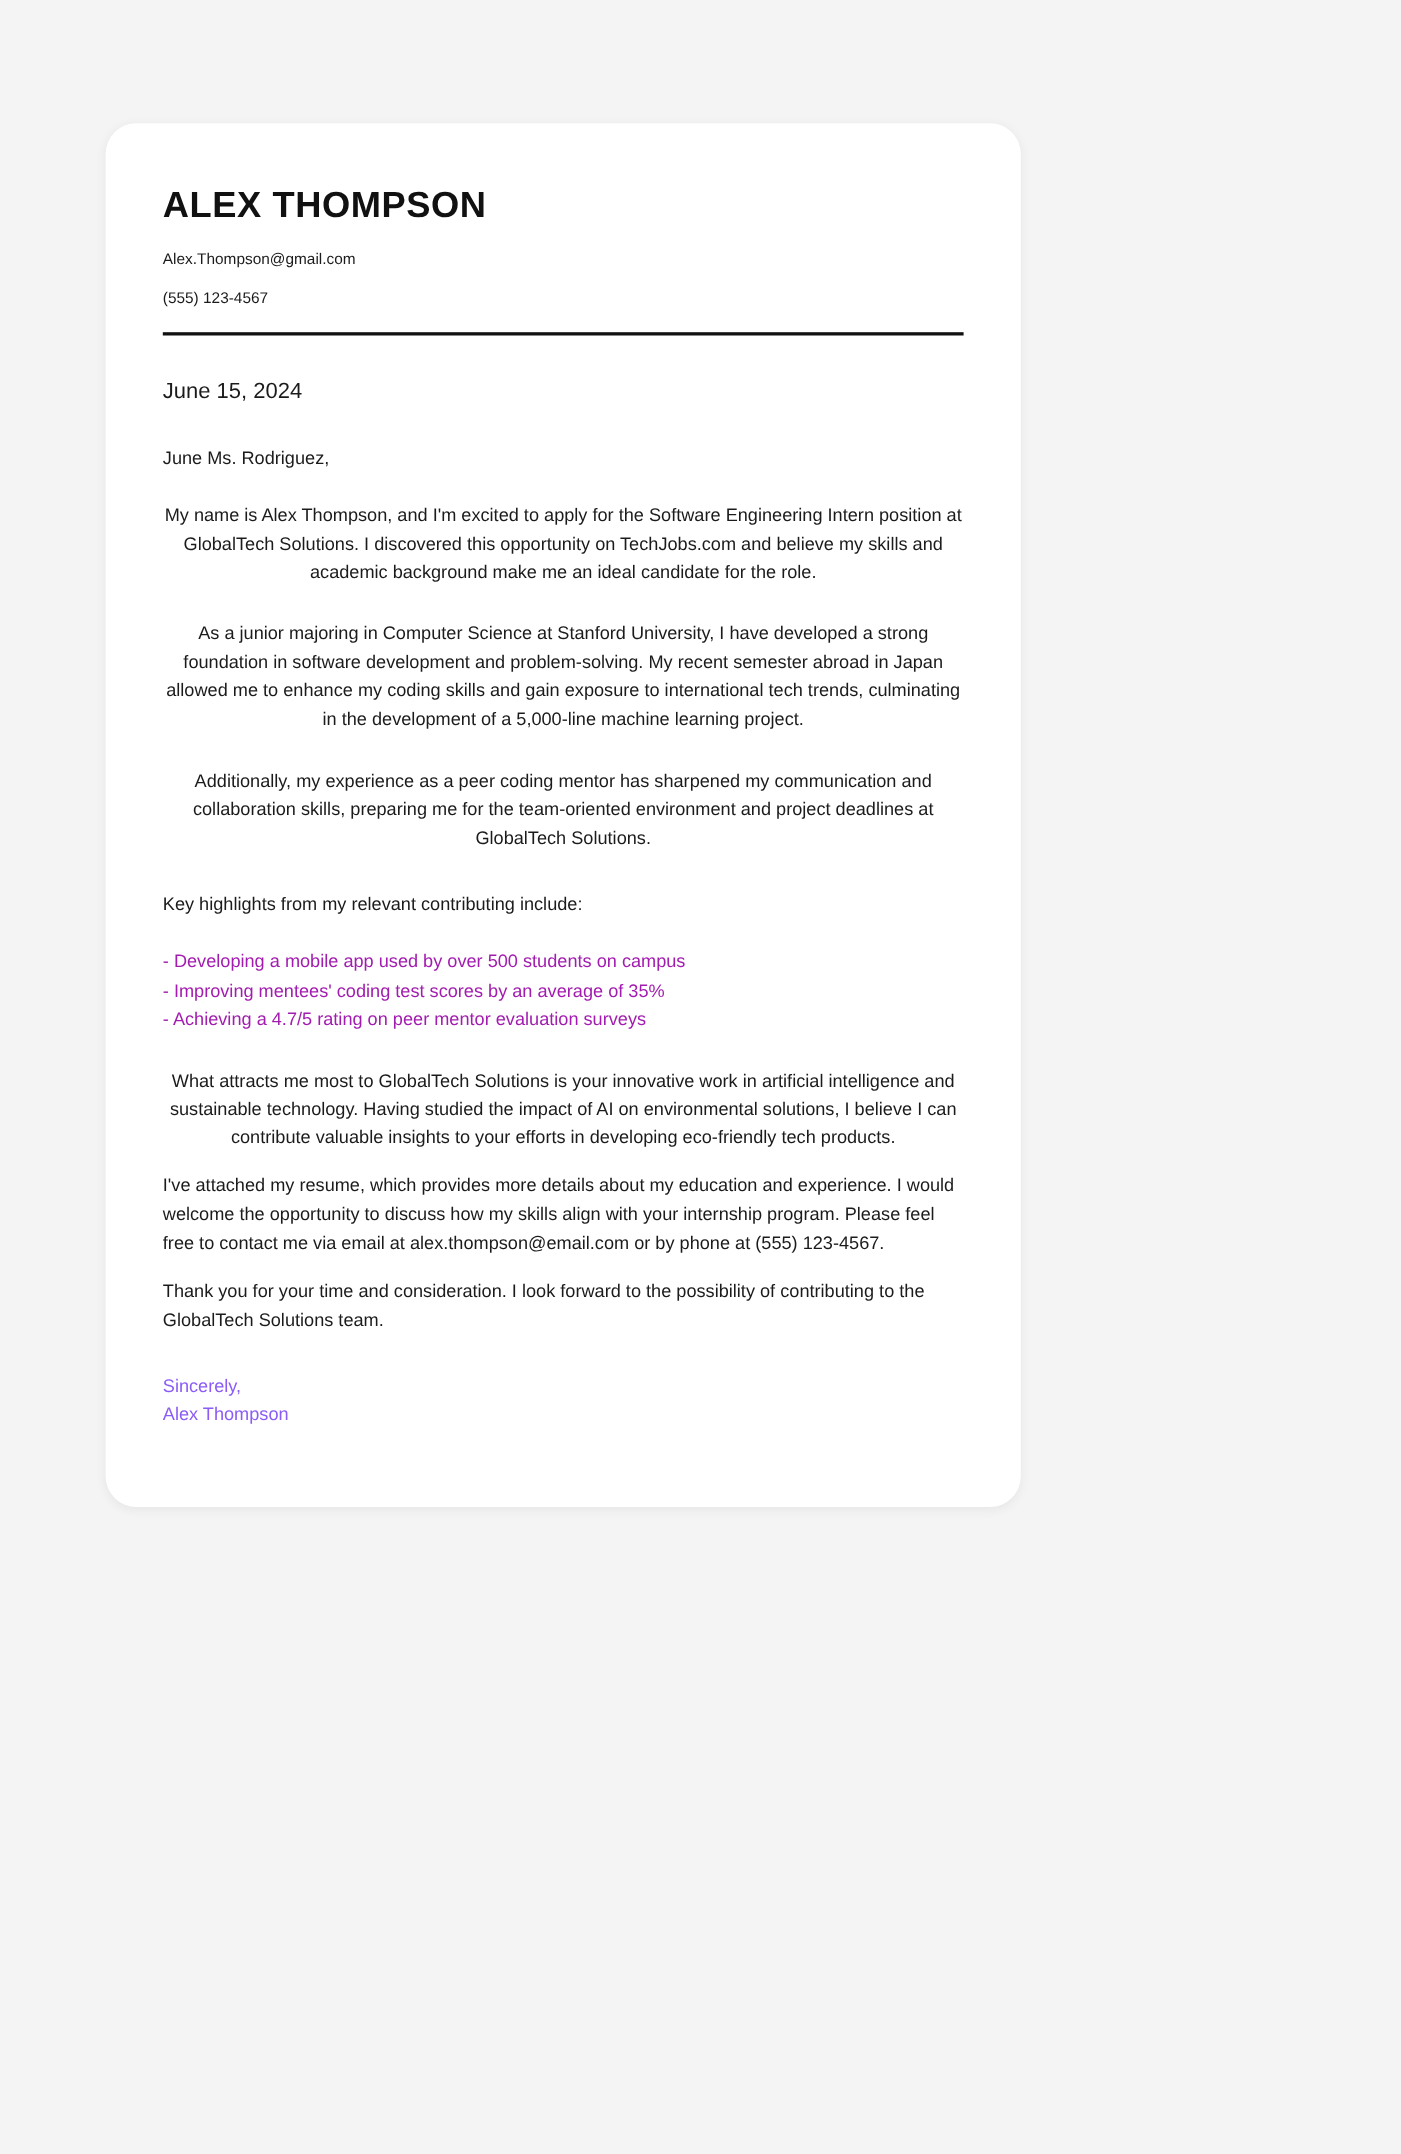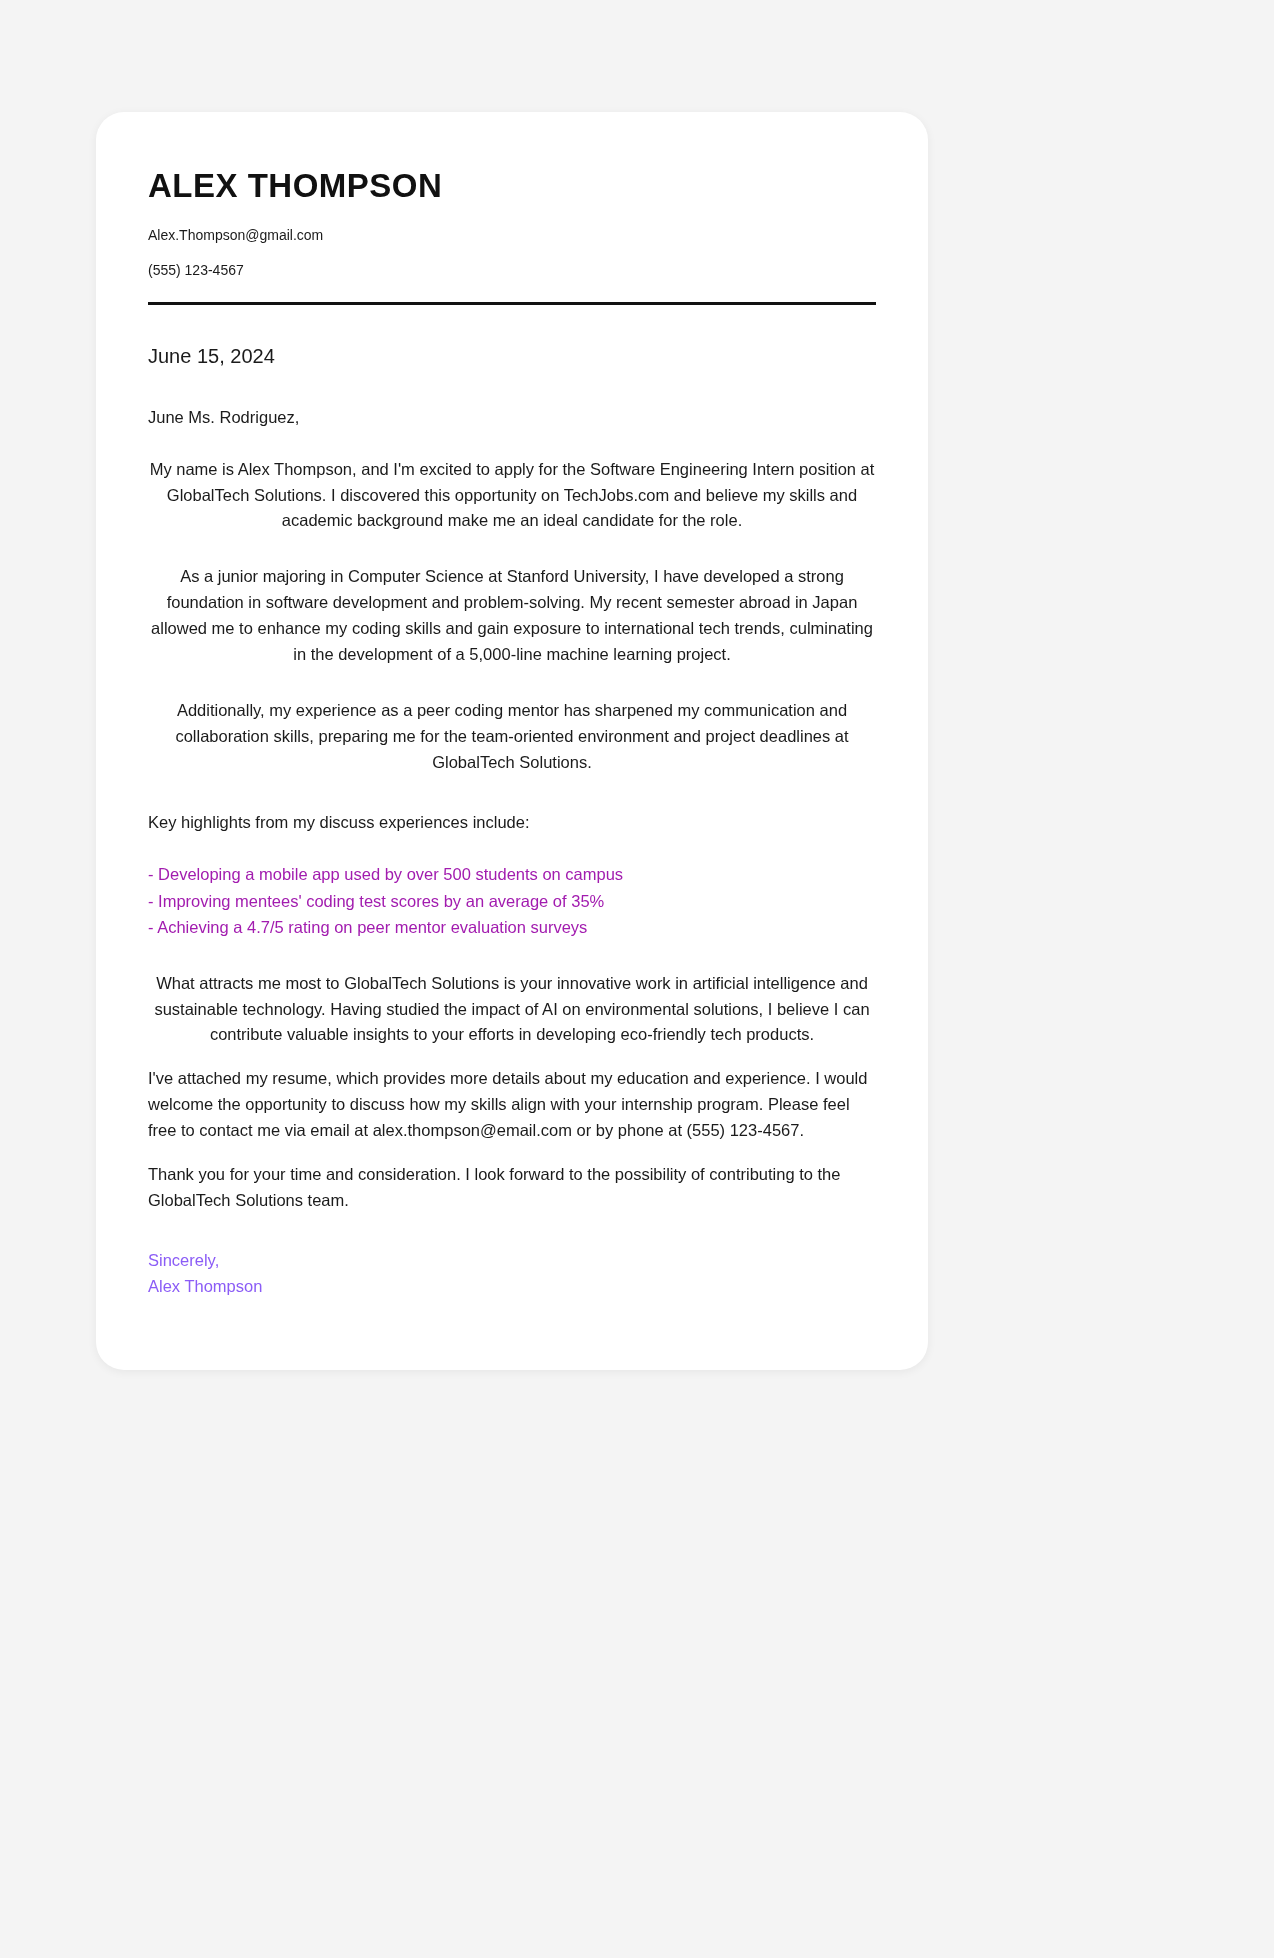--- a/index.html
+++ b/index.html
@@ -143,21 +143,21 @@
 
 
     <div class="salutation">June Ms. Rodriguez,</div>
 
     <p class="body-paragraph">My name is Alex Thompson, and I'm excited to apply for the Software Engineering Intern position at GlobalTech Solutions. I discovered this opportunity on TechJobs.com and believe my skills and academic background make me an ideal candidate for the role.</p>
 
     <p class="body-paragraph">As a junior majoring in Computer Science at Stanford University, I have developed a strong foundation in software development and problem-solving. My recent semester abroad in Japan allowed me to enhance my coding skills and gain exposure to international tech trends, culminating in the development of a 5,000-line machine learning project.</p>
 
     <p class="body-paragraph">Additionally, my experience as a peer coding mentor has sharpened my communication and collaboration skills, preparing me for the team-oriented environment and project deadlines at GlobalTech Solutions.</p>
 
-    <p class="highlights-intro">Key highlights from my discuss experiences include:</p>
+    <p class="highlights-intro">Key highlights from my relevant contributing include:</p>
 
     <div class="highlights-list">
       <span class="highlight-item">- Developing a mobile app used by over 500 students on campus</span>
       <span class="highlight-item">- Improving mentees' coding test scores by an average of 35%</span>
       <span class="highlight-item">- Achieving a 4.7/5 rating on peer mentor evaluation surveys</span>
     </div>
 
     <p class="body-paragraph">What attracts me most to GlobalTech Solutions is your innovative work in artificial intelligence and sustainable technology. Having studied the impact of AI on environmental solutions, I believe I can contribute valuable insights to your efforts in developing eco-friendly tech products.</p>
 
     <p class="closing-paragraph">I've attached my resume, which provides more details about my education and experience. I would welcome the opportunity to discuss how my skills align with your internship program. Please feel free to contact me via email at alex.thompson@email.com or by phone at (555) 123-4567.</p>

